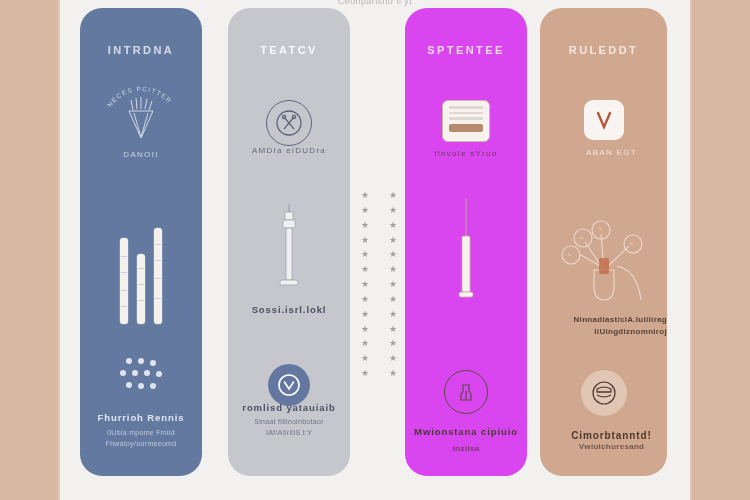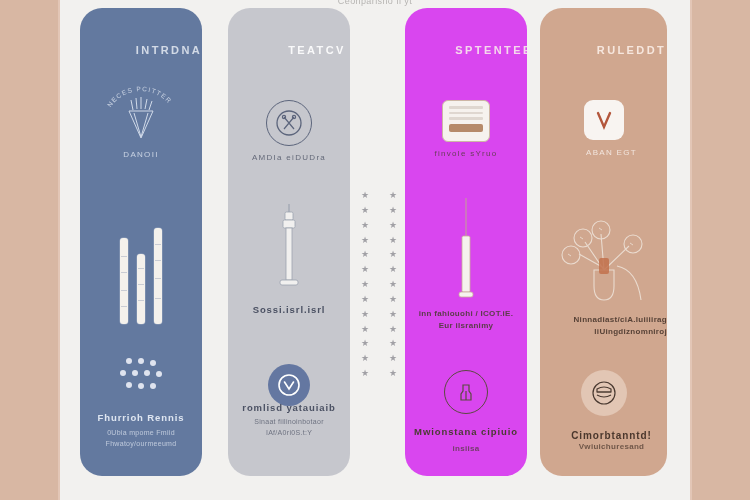--- a/index.html
+++ b/index.html
@@ -26,22 +26,22 @@
   .col{
     position:absolute;top:8px;height:468px;
     border-radius:22px;overflow:hidden;
   }
   #col1{left:20px;width:122px;background:#63799f;}
   #col2{left:168px;width:122px;background:#c6c7cd;}
   #col3{left:345px;width:122px;background:#d946ef;}
   #col4{left:480px;width:127px;background:#d0a78f;}
 
   .col-head{
-    position:absolute;top:36px;left:8px;width:100%;text-align:center;
-    font-size:11px;letter-spacing:2.4px;font-weight:600;padding-left:20px;
+    position:absolute;top:36px;left:0;width:100%;text-align:center;
+    font-size:11px;letter-spacing:2.4px;font-weight:600;
   }
   #col1 .col-head{color:#e6ebf3;opacity:.85;}
   #col2 .col-head{color:#ffffff;opacity:.9;text-align:center;}
   #col3 .col-head{color:#fbf2ec;opacity:.85;}
   #col4 .col-head{color:#fbeee7;opacity:.9;}
 
   .blk{position:absolute;left:0;width:100%;text-align:center;}
   .blk .lbl{font-size:8px;letter-spacing:1.3px;opacity:.8;}
   .blk .h{font-size:9.5px;letter-spacing:.9px;font-weight:600;}
   .blk .s{font-size:7px;letter-spacing:.3px;opacity:.72;line-height:1.5;}
@@ -156,37 +156,37 @@
       <div class="circ" style="width:44px;height:44px;border:1.4px solid #5c657c;">
         <svg width="30" height="30" viewBox="0 0 30 30">
           <circle cx="15" cy="15" r="12" fill="none" stroke="#5c657c" stroke-width="1.3"></circle>
           <g stroke="#5c657c" stroke-width="1.2" fill="none">
             <path d="M10,9 L20,21 M20,9 L10,21"></path>
             <circle cx="10" cy="9" r="1.6"></circle>
               <circle cx="20" cy="9" r="1.6"></circle>
           </g>
         </svg>
       </div>
-      <div class="lbl c2txt" style="margin-top:7px;">AMDIa   eiDUDra</div>
+      <div class="lbl c2txt" style="">AMDIa   eiDUDra</div>
     </div>
 
     <div class="blk" style="top:196px;">
       <svg width="34" height="104" viewBox="0 0 34 104">
         <g fill="#f1f0ef" stroke="#9da3b0" stroke-width=".8">
           <rect x="13" y="8" width="8" height="8" rx="1.5"></rect>
           <rect x="11" y="16" width="12" height="8" rx="1.5"></rect>
           <rect x="14" y="24" width="6" height="52"></rect>
           <rect x="8" y="76" width="18" height="5" rx="2"></rect>
         </g>
         <line x1="17" y1="0" x2="17" y2="8" stroke="#9da3b0" stroke-width="1.2"></line>
       </svg>
     </div>
 
     <div class="blk" style="top:296px;">
-      <div class="h c2txt">Sossi.isrl.isrl</div>
+      <div class="h c2txt">Sossi.isrl.lokl</div>
     </div>
 
     <div class="blk" style="top:356px;">
       <div class="circ" style="width:42px;height:42px;background:#6477a1;">
         <svg width="26" height="26" viewBox="0 0 26 26">
           <circle cx="13" cy="13" r="10" fill="none" stroke="#fff" stroke-width="1.6"></circle>
           <path d="M8.5,10 L13,17 L17.5,10" fill="none" stroke="#fff" stroke-width="1.6" stroke-linecap="round"></path>
         </svg>
       </div>
     </div>
@@ -242,24 +242,20 @@
     </div>
 
     <div class="blk" style="top:190px;">
       <svg width="24" height="108" viewBox="0 0 24 108">
         <line x1="12" y1="0" x2="12" y2="38" stroke="#c2a391" stroke-width="1"></line>
         <rect x="8" y="38" width="8" height="56" fill="#f6f2ee" stroke="#c9ac99" stroke-width=".8" rx="1.5"></rect>
         <rect x="5" y="94" width="14" height="5" rx="2" fill="#f6f2ee" stroke="#c9ac99" stroke-width=".8"></rect>
       </svg>
     </div>
 
-    <div class="blk" style="top:300px;">
-      <div class="s c3txt" style="font-size:8px;font-weight:600;opacity:.88;">inn fahiouohi / ICOT.iE.</div>
-      <div class="s c3txt" style="font-size:8px;font-weight:600;opacity:.88;">Eur  ilsranimy</div>
-    </div>
 
     <div class="blk" style="top:362px;">
       <div class="circ" style="width:42px;height:42px;border:1.2px solid #5b4a40;">
         <svg width="26" height="26" viewBox="0 0 26 26">
           <g fill="none" stroke="#5b4a40" stroke-width="1.2">
             <path d="M10,6 L10,12 L8,15 L8,21 L18,21 L18,15 L16,12 L16,6 Z"></path>
             <path d="M13,12 L13,21"></path>
           </g>
         </svg>
       </div>

